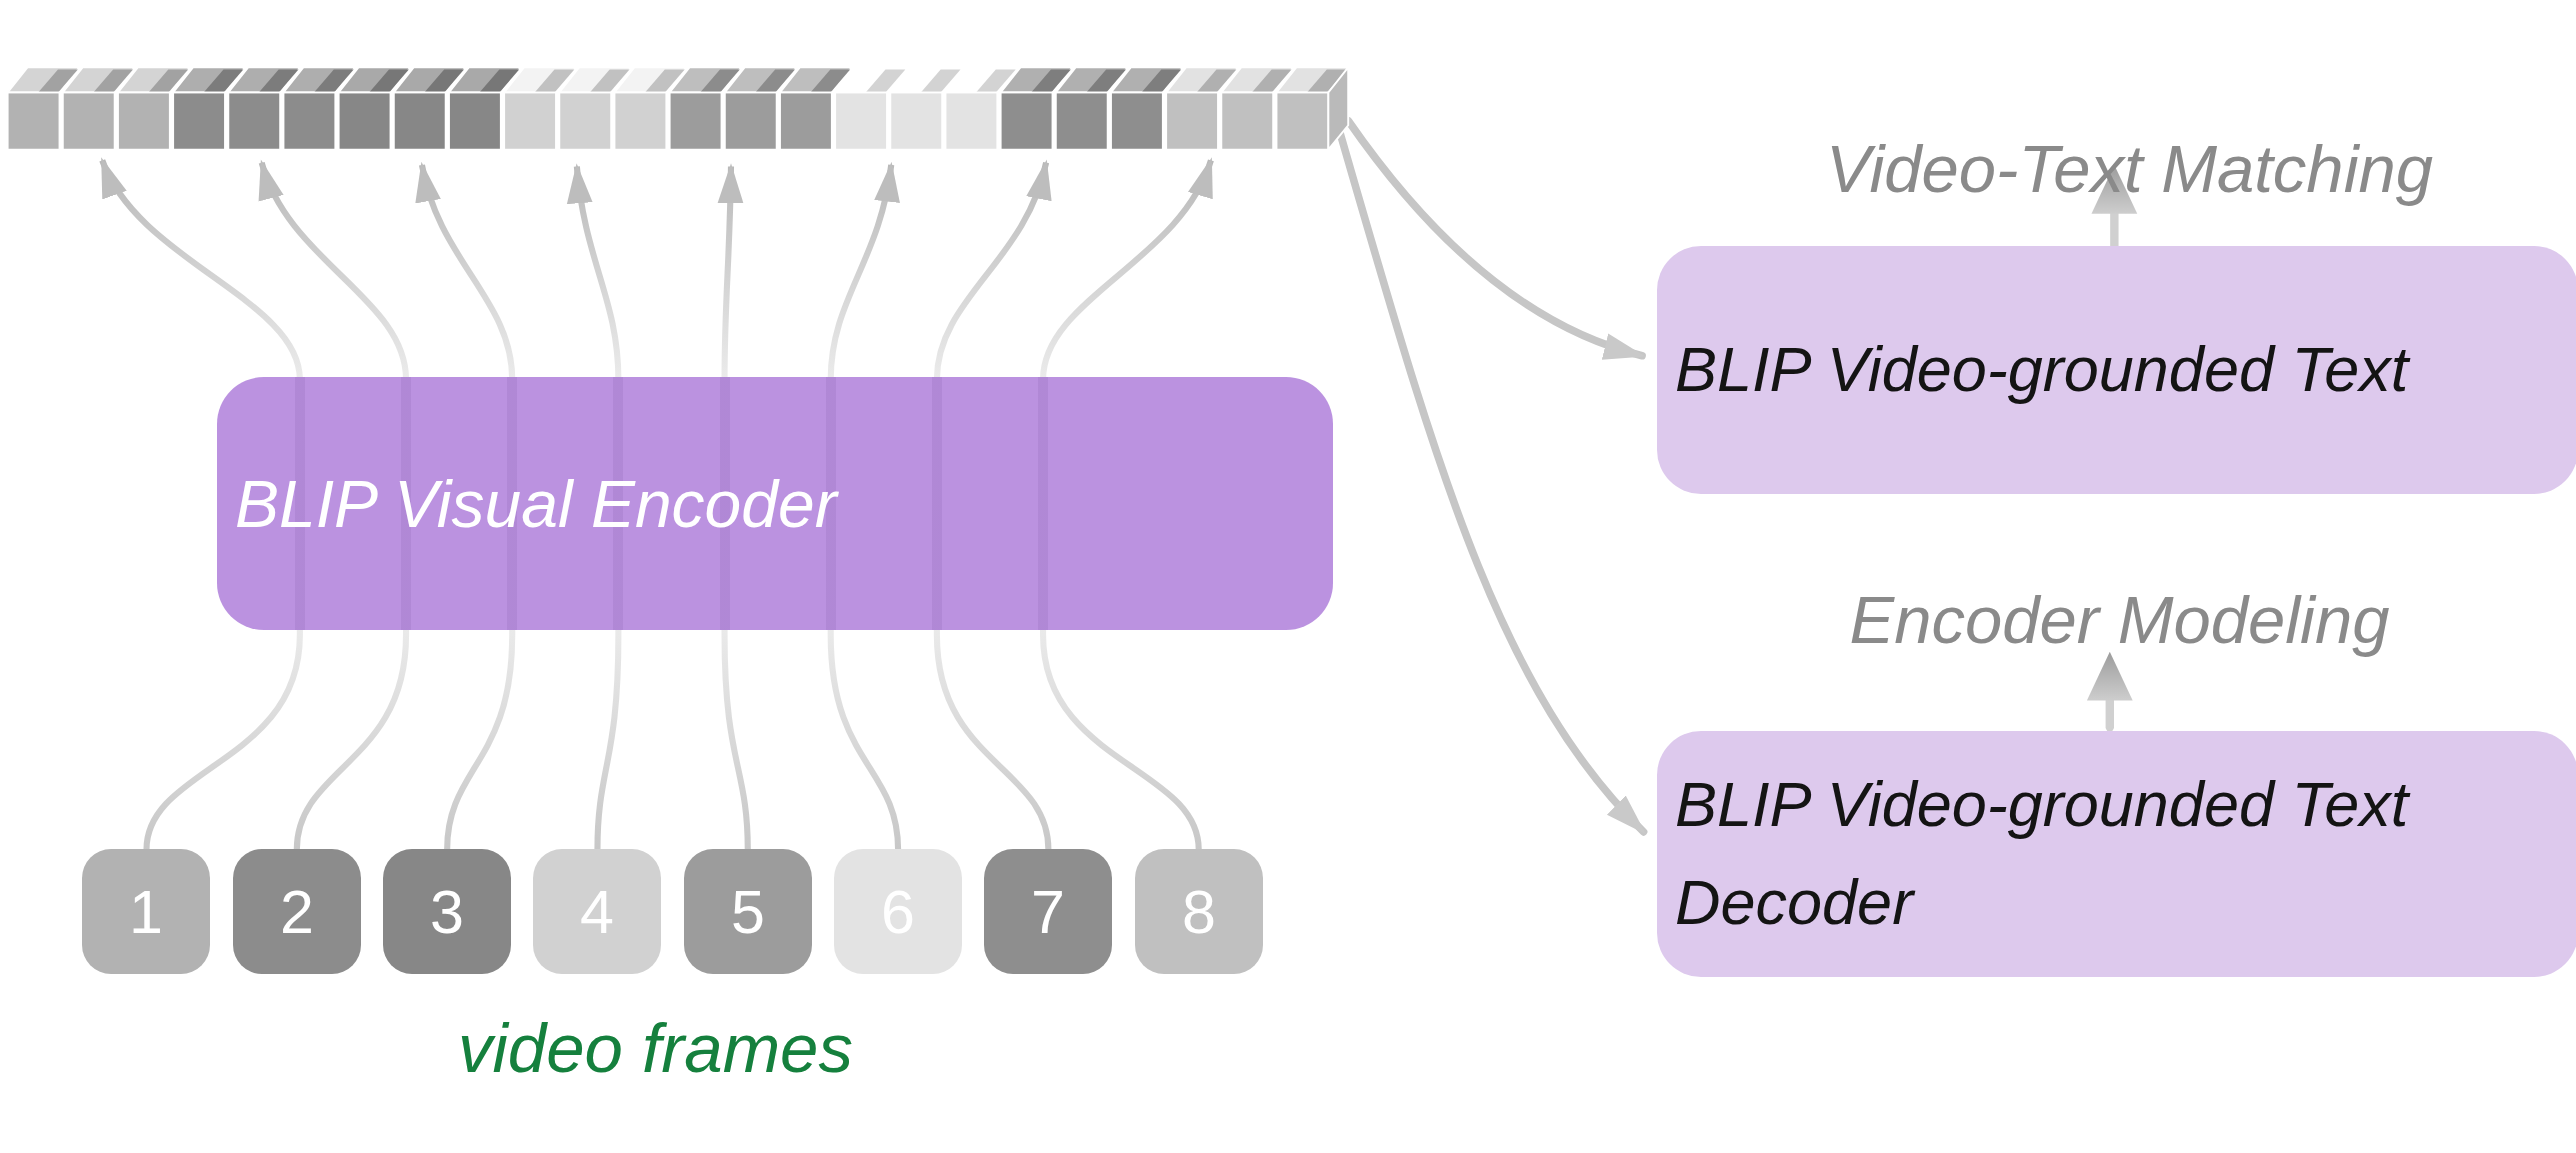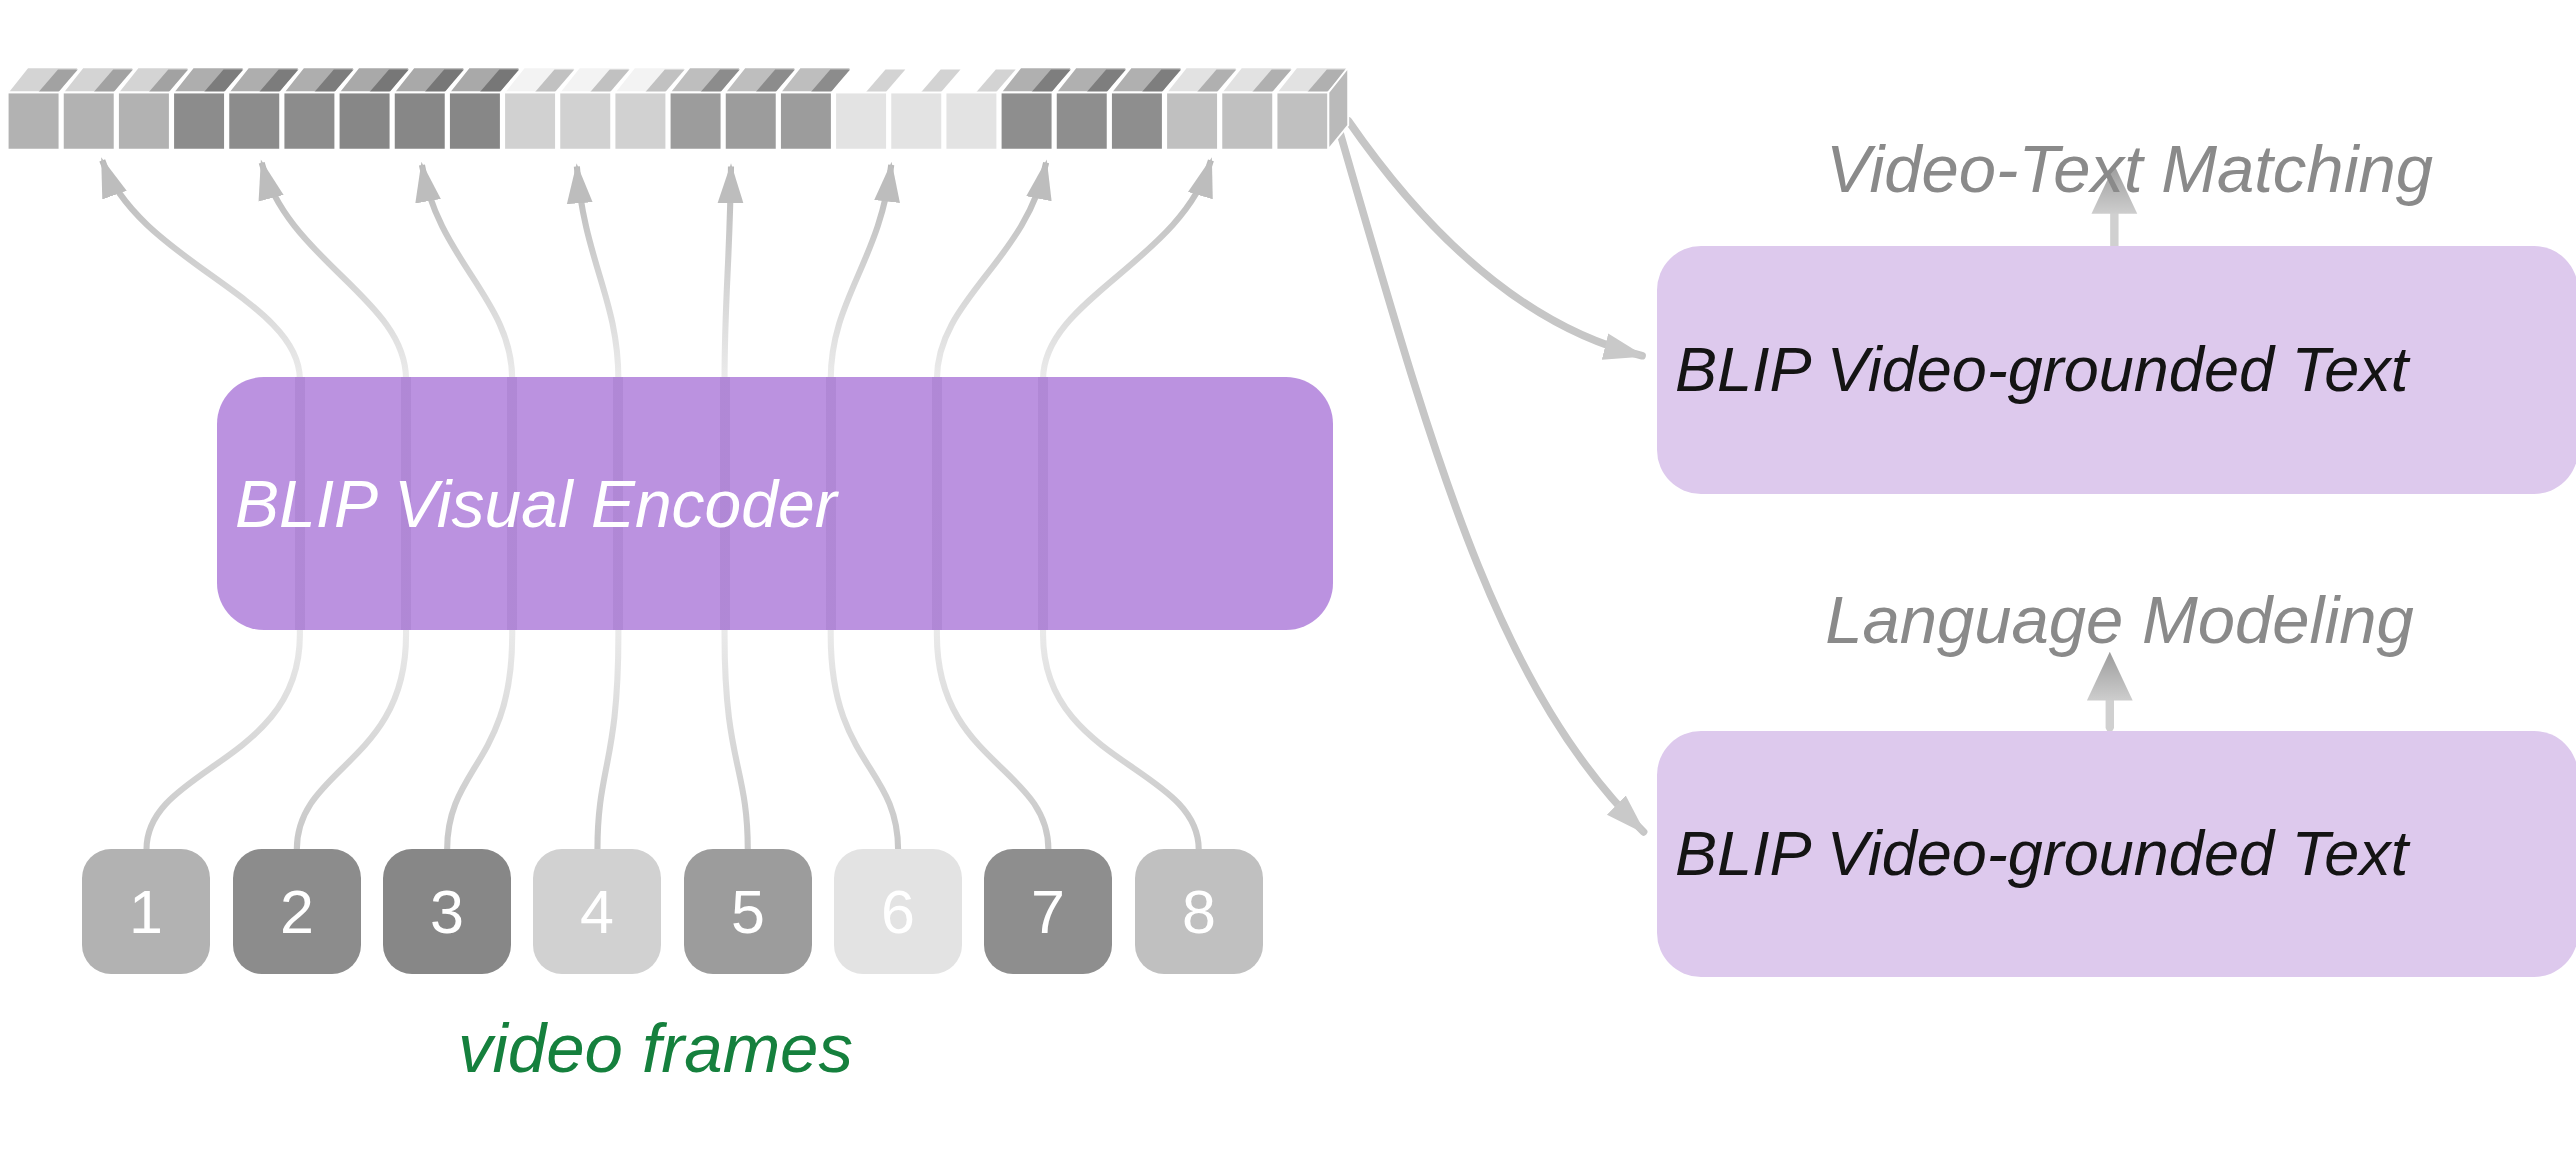--- a/index.html
+++ b/index.html
@@ -273,25 +273,26 @@
   <div class="pbox" id="visual-encoder-box">
     <span>BLIP Visual Encoder</span>
   </div>
 
   <div class="pbox" id="text-encoder-box">
     <span>BLIP Video-grounded Text</span>
   </div>
 
   <div class="pbox" id="text-decoder-box">
     <span>BLIP Video-grounded Text</span>
+    <span>Decoder</span>
   </div>
 
   <div class="gray-label" id="vtm-label">Video-Text Matching</div>
 
-  <div class="gray-label" id="lm-label">Language Modeling</div>
+  <div class="gray-label" id="lm-label">Encoder Modeling</div>
 
   <div id="video-frames-label">video frames</div>
 
   <div id="frames-row">
       <div class="frame-chip" style="left: 82px; background: rgb(178, 178, 178);">1</div>
       <div class="frame-chip" style="left: 233px; background: rgb(140, 140, 140);">2</div>
       <div class="frame-chip" style="left: 383px; background: rgb(135, 135, 135);">3</div>
       <div class="frame-chip" style="left: 533px; background: rgb(209, 209, 209);">4</div>
       <div class="frame-chip" style="left: 684px; background: rgb(156, 156, 156);">5</div>
       <div class="frame-chip" style="left: 834px; background: rgb(227, 227, 227);">6</div>

